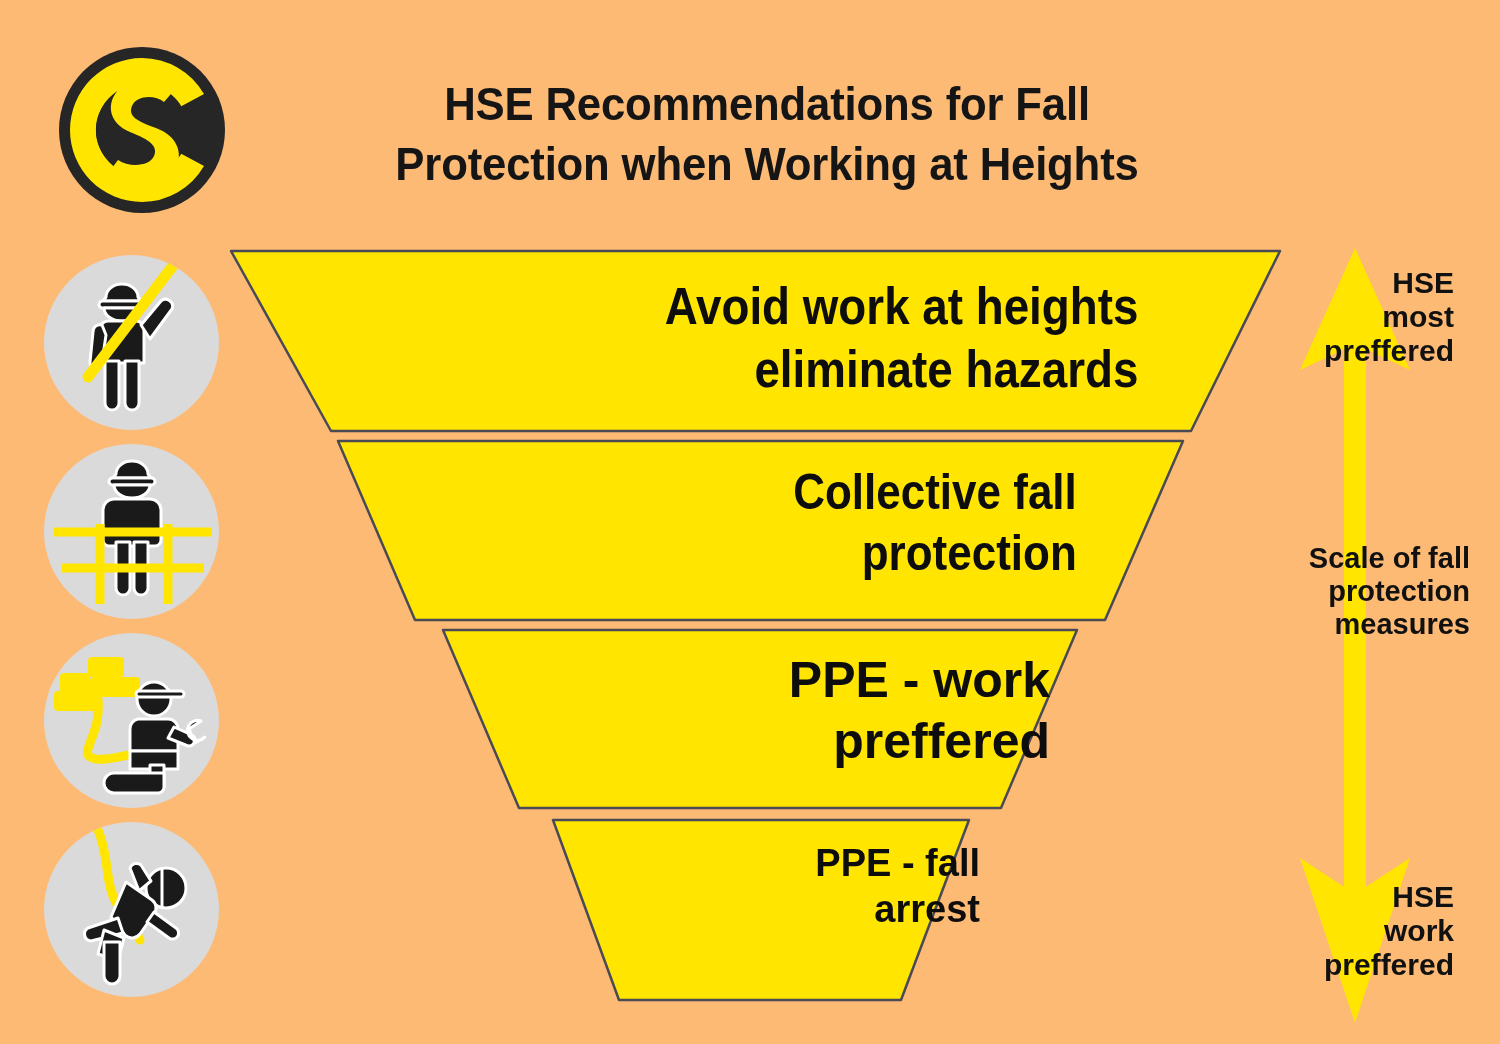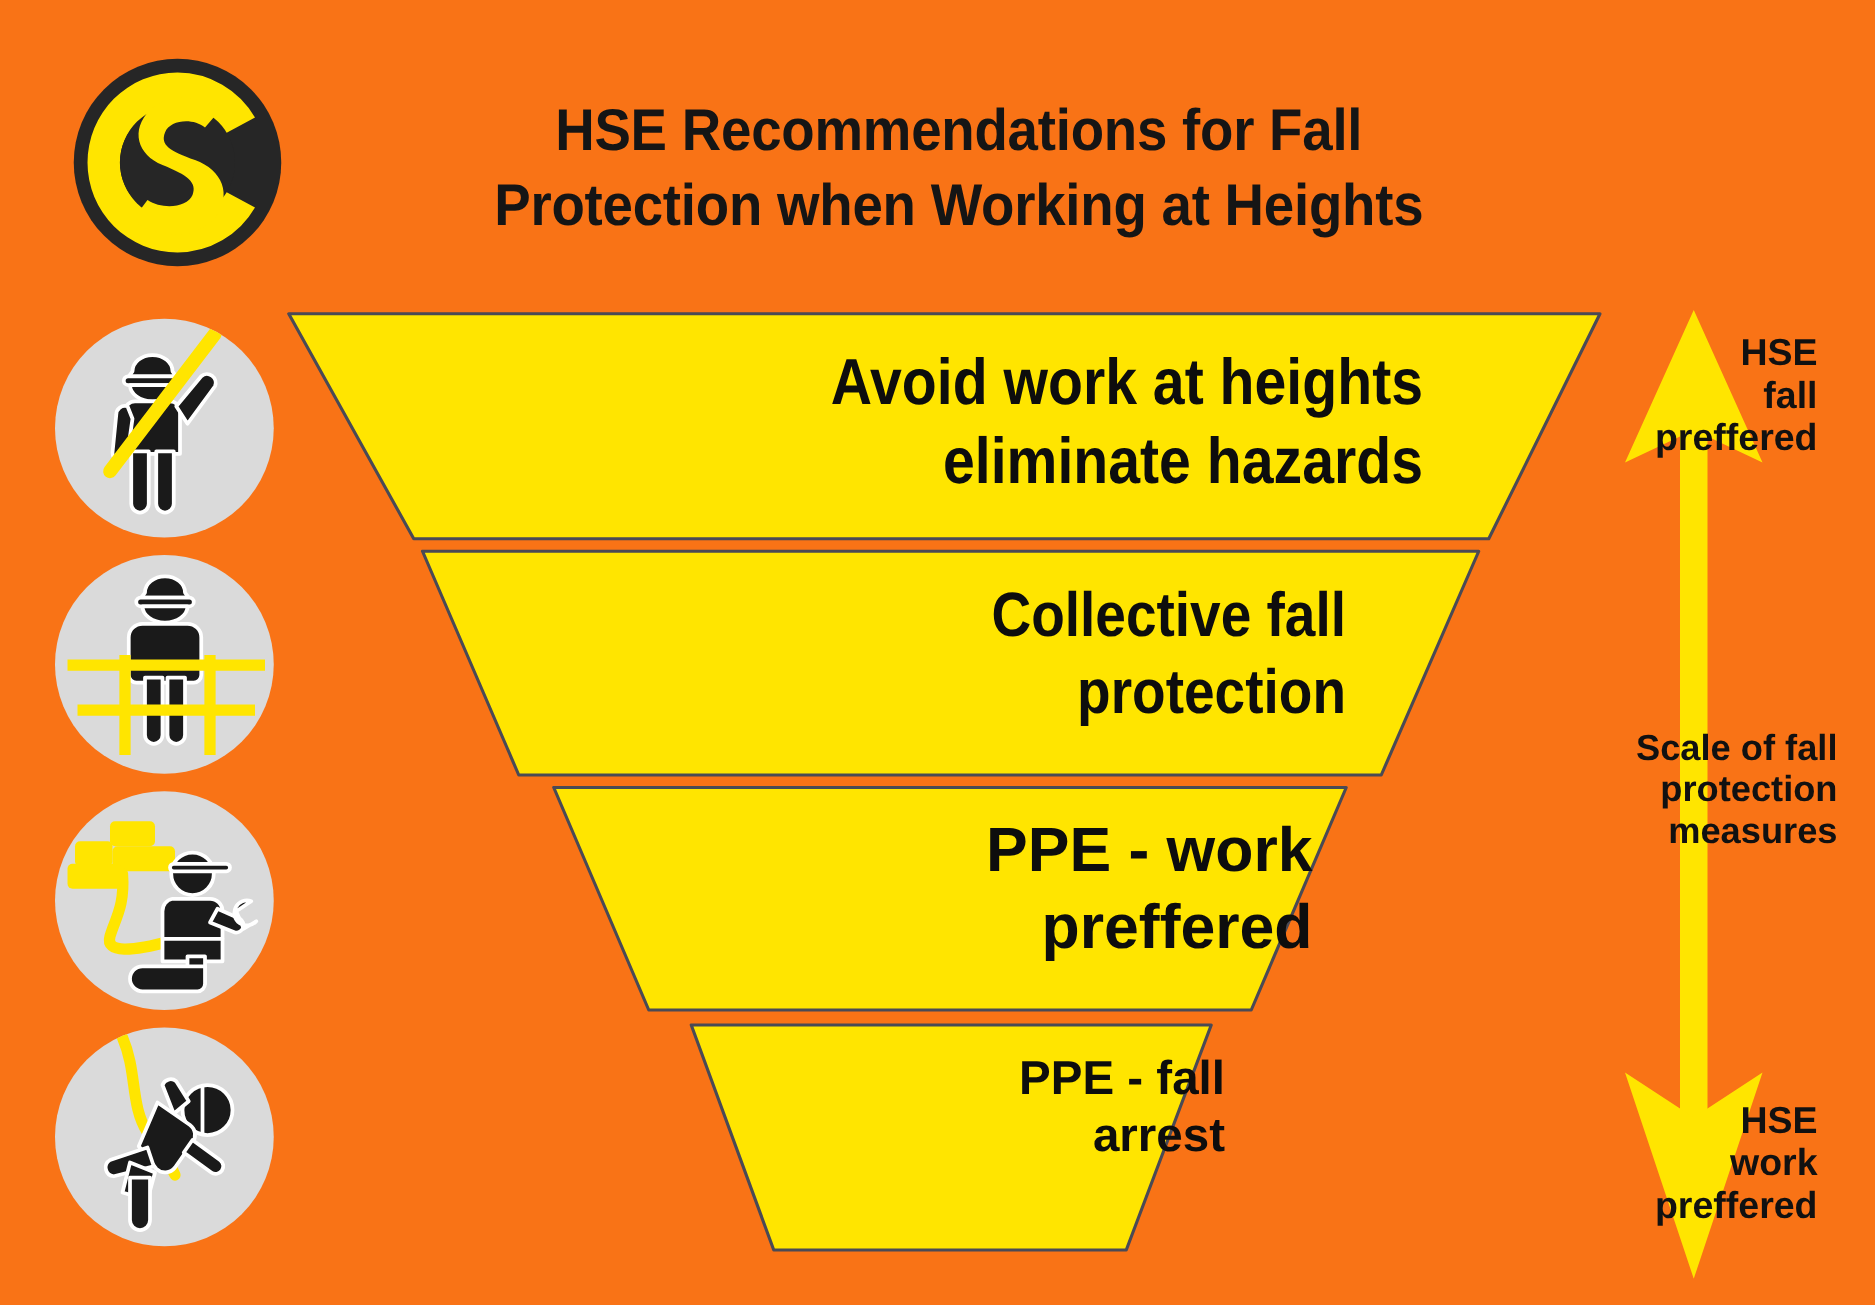--- a/index.html
+++ b/index.html
@@ -7,21 +7,21 @@
     padding: 0;
     background: #ffffff;
   }
   body {
     font-family: "Liberation Sans", sans-serif;
   }
   #stage {
     position: relative;
     width: 1500px;
     height: 1044px;
-    background: #f97316;
+    background: #fdba74;
     overflow: hidden;
   }
 
   
   #logo {
     position: absolute;
     left: 58px;
     top: 44px;
     width: 168px;
     height: 172px;
@@ -115,21 +115,21 @@
     color: #111111;
     line-height: 1.14;
     font-size: 30px;
   }
   .scale-label span { display: block; white-space: nowrap; }
 
   #label-top {
     left: 1262px; top: 266px; width: 192px;
   }
   #label-mid {
-    left: 1248px; top: 583px; width: 222px;
+    left: 1248px; top: 542px; width: 222px;
     font-size: 29px;
   }
   #label-bottom {
     left: 1262px; top: 880px; width: 192px;
   }
 </style>
 </head>
 <body>
 
 <div id="stage">
@@ -283,21 +283,21 @@
       <rect x="86" y="60" width="22" height="640" fill="#FFE500"></rect>
 
       <path fill="#FFE500" d="M97 0 L152 122 L97 96 L42 122 Z"></path>
 
       <path fill="#FFE500" d="M97 775 L42 610 L97 646 L152 610 Z"></path>
     </svg>
   </div>
 
   <div class="scale-label" id="label-top">
     <span>HSE</span>
-    <span>fall</span>
+    <span>most</span>
     <span>preffered</span>
   </div>
 
   <div class="scale-label" id="label-mid">
     <span>Scale of fall</span>
     <span>protection</span>
     <span>measures</span>
   </div>
 
   <div class="scale-label" id="label-bottom">

